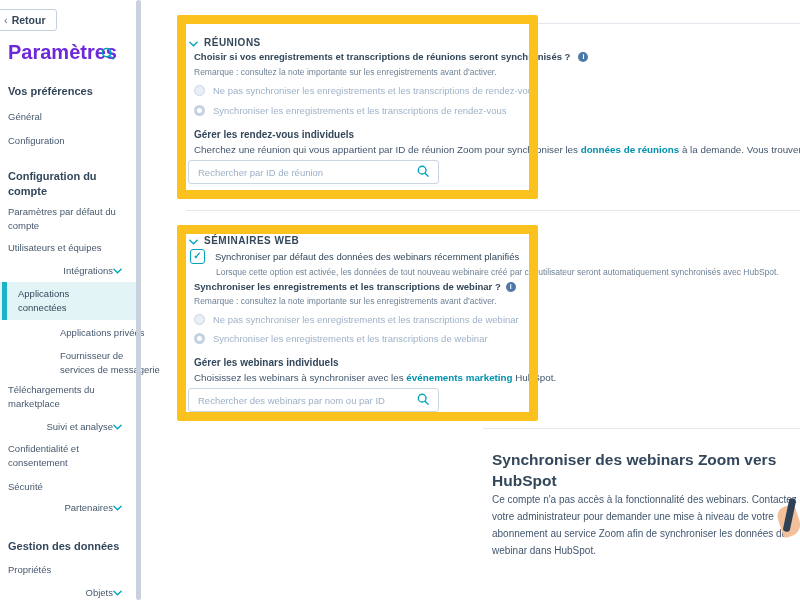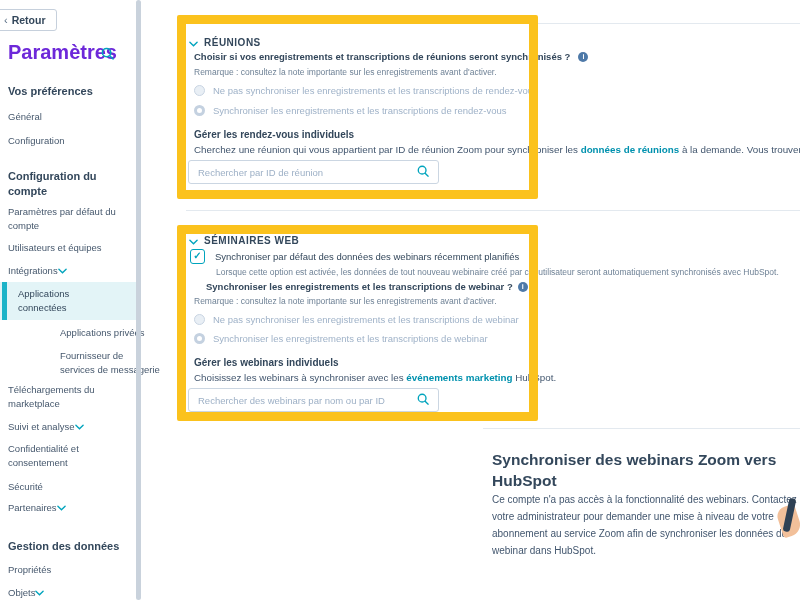--- a/index.html
+++ b/index.html
@@ -10,21 +10,21 @@
   .sidebar{position:absolute;left:0;top:0;width:136px;height:600px;background:#fff;}
   .retour{position:absolute;left:-6px;top:9px;display:flex;align-items:center;gap:4px;
           padding:4px 10px 4px 9px;border:1px solid #c6d0dc;border-radius:3px;background:#fff;
           font-family:inherit;font-size:10.5px;font-weight:600;color:#33475b;cursor:pointer;}
   .retour .bk{font-size:11px;color:#5a6f86;font-weight:400;}
   .ptitle{position:absolute;left:8px;top:41px;font-size:20px;font-weight:700;color:#6d28d9;}
   .psearch{position:absolute;left:101px;top:46px;cursor:pointer;}
   .s-head{position:absolute;left:8px;width:118px;font-size:11px;font-weight:700;color:#33475b;line-height:15px;}
   .s-item{position:absolute;left:8px;width:114px;font-size:9.5px;color:#46586d;line-height:14px;cursor:pointer;}
   .s-item.indent{left:18px;width:100px;margin-left:42px;}
-  .has-chev{display:flex;justify-content:flex-start;align-items:center;}
+  .has-chev{display:flex;justify-content:flex-end;align-items:center;}
   .chev-svg{width:9px;height:6px;flex:0 0 auto;}
   .s-active{position:absolute;left:0;top:282px;width:136px;height:38px;background:#e3f4f7;}
   .s-active-bar{position:absolute;left:2px;top:0;width:5px;height:38px;background:#1cb3c8;}
   .s-active-label{position:absolute;left:18px;top:5px;width:80px;font-size:9.5px;color:#33475b;line-height:14px;}
   .sb{position:absolute;left:136px;top:0;width:5px;height:600px;background:#c9d2dc;border-radius:3px;cursor:pointer;}
 
   
   .hr{position:absolute;height:1px;background:#e3e9ef;}
   .sec{position:absolute;display:flex;align-items:center;gap:6px;cursor:pointer;}
   .sec-t{font-size:10px;font-weight:700;letter-spacing:.5px;color:#33475b;}
@@ -184,21 +184,21 @@
         </svg></span>
     <span class="sec-t">SÉMINAIRES WEB</span>
   </div>
 
   <div class="cbrow">
     <span class="cb">✓</span>
     <span class="cb-label">Synchroniser par défaut des données des webinars récemment planifiés</span>
   </div>
   <div class="cbnote">Lorsque cette option est activée, les données de tout nouveau webinaire créé par cet utilisateur seront automatiquement synchronisés avec HubSpot.</div>
 
-  <div class="q" style="left:194px;top:281px;margin-left:12px;">
+  <div class="q" style="left:194px;top:281px;">
     <span class="q-text">Synchroniser les enregistrements et les transcriptions de webinar ?</span>
     <span class="info">i</span>
   </div>
   <div class="note" style="left:194px;top:296px;">Remarque : consultez la note importante sur les enregistrements avant d'activer.</div>
 
   <div class="opt" style="top:314px;">
     <span class="radio off"></span>
     <span>Ne pas synchroniser les enregistrements et les transcriptions de webinar</span>
   </div>
   <div class="opt" style="top:333px;">

